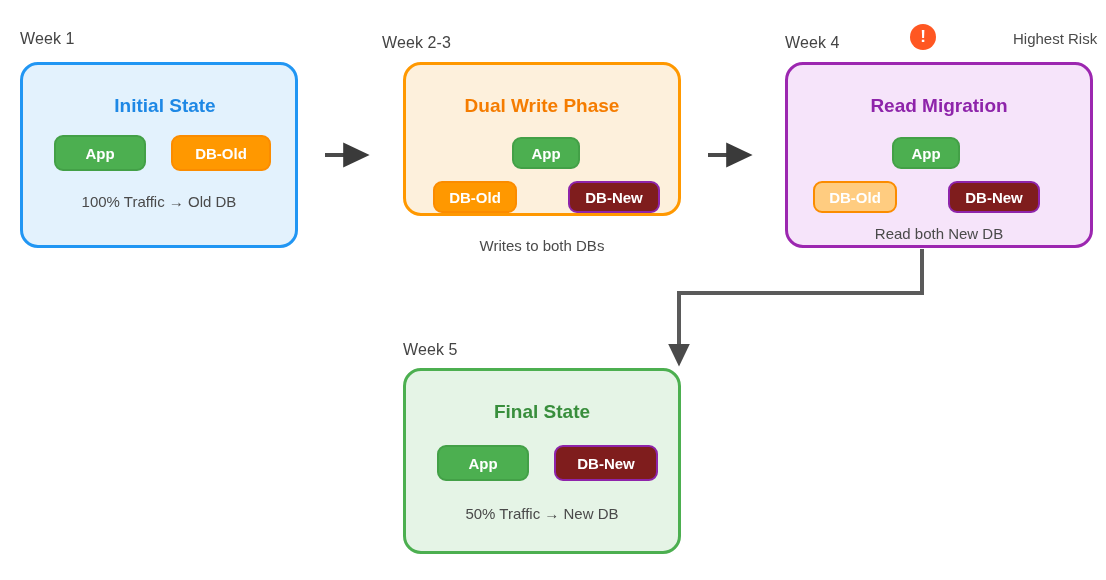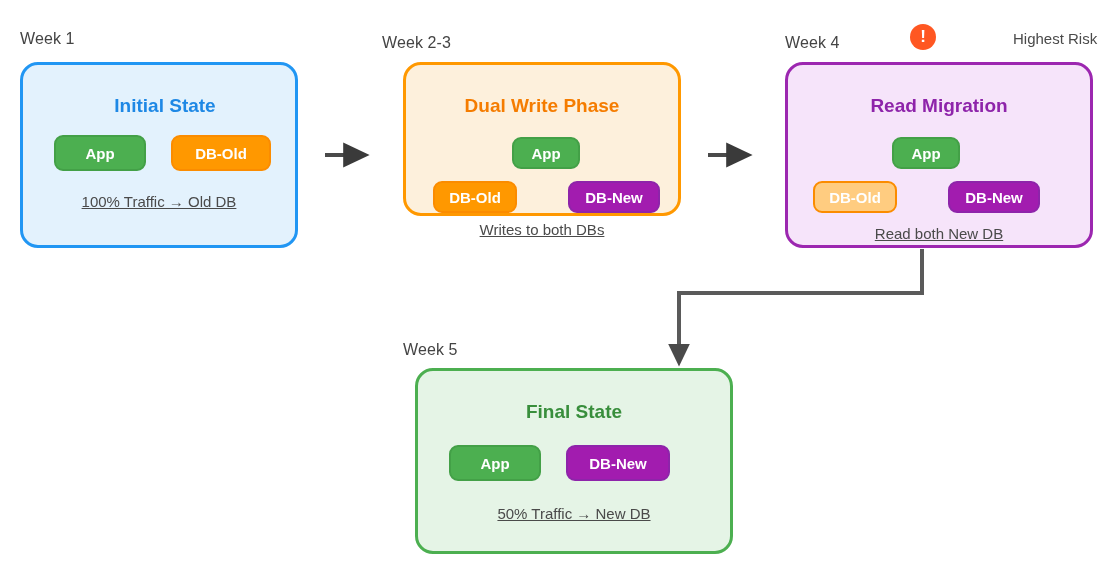--- a/index.html
+++ b/index.html
@@ -48,21 +48,20 @@
     white-space: nowrap;
   }
   .panel-caption {
     position: absolute;
     left: 0;
     right: 0;
     text-align: center;
     font-size: 15px;
     color: #4a4a4a;
     white-space: nowrap;
-    text-decoration: underline;
   }
 
   
   .panel.blue   { border-color: #2196F3; background: #E3F2FD; }
   .panel.orange { border-color: #FF9800; background: #FDF0DC; }
   .panel.purple { border-color: #9C27B0; background: #F6E4FA; }
   .panel.green  { border-color: #4CAF50; background: #E5F4E6; }
 
   .title-blue   { color: #1E88E5; }
   .title-orange { color: #F57C00; }
@@ -78,21 +77,21 @@
     align-items: center;
     justify-content: center;
     font-size: 15px;
     font-weight: bold;
     color: #ffffff;
     white-space: nowrap;
     border: 2px solid transparent;
   }
   .node.app     { background: #4CAF50; border-color: #43A047; }
   .node.dbold   { background: #FF9800; border-color: #FB8C00; }
-  .node.dbnew   { background: #a21caf; border-color: #8E24AA; }
+  .node.dbnew   { background: #7f1d1d; border-color: #8E24AA; }
   .node.dbold-faded {
     background: #FFCC80;
     border-color: #FB8C00;
     color: #FFFFFF;
   }
 
   
   .arrows {
     position: absolute;
     left: 0; top: 0;
@@ -194,40 +193,40 @@
     <div class="panel-caption" style="top:128px;">100% Traffic → Old DB</div>
   </div>
 
   <div class="week-label" style="left:382px; top:34px;">Week 2-3</div>
 
   <div class="panel orange" style="left:403px; top:62px; width:278px; height:154px;">
     <div class="panel-title title-orange" style="top:30px;">Dual Write Phase</div>
     <div class="node app" style="left:106px; top:72px; width:68px; height:32px;">App</div>
     <div class="node dbold" style="left:27px; top:116px; width:84px; height:32px;">DB-Old</div>
     <div class="node dbnew" style="left:162px; top:116px; width:92px; height:32px;">DB-New</div>
-    <div class="panel-caption" style="top:156px;text-align:center;">Writes to both DBs</div>
+    <div class="panel-caption" style="top:172px;text-align:center;">Writes to both DBs</div>
   </div>
 
   <div class="week-label" style="left:785px; top:34px;">Week 4</div>
 
   <div class="risk-badge" style="left:910px; top:24px;">
     <span class="bang">!</span>
   </div>
   <div class="risk-text" style="left:985px; top:30px;margin-left:28px;">Highest Risk</div>
 
   <div class="panel purple" style="left:785px; top:62px; width:308px; height:186px;">
     <div class="panel-title title-purple" style="top:30px;">Read Migration</div>
     <div class="node app" style="left:104px; top:72px; width:68px; height:32px;">App</div>
     <div class="node dbold-faded" style="left:25px; top:116px; width:84px; height:32px;">DB-Old</div>
     <div class="node dbnew" style="left:160px; top:116px; width:92px; height:32px;">DB-New</div>
     <div class="panel-caption" style="top:160px;">Read both New DB</div>
   </div>
 
   <div class="week-label" style="left:403px; top:341px;">Week 5</div>
 
-  <div class="panel green" style="left:415px; top:368px; width:318px; height:186px;">
+  <div class="panel green" style="left:403px; top:368px; width:278px; height:186px;">
     <div class="panel-title title-green" style="top:30px;">Final State</div>
     <div class="node app" style="left:31px; top:74px; width:92px; height:36px;">App</div>
     <div class="node dbnew" style="left:148px; top:74px; width:104px; height:36px;">DB-New</div>
     <div class="panel-caption" style="top:134px;">50% Traffic → New DB</div>
   </div>
 
 </div>
 
 </body></html>

